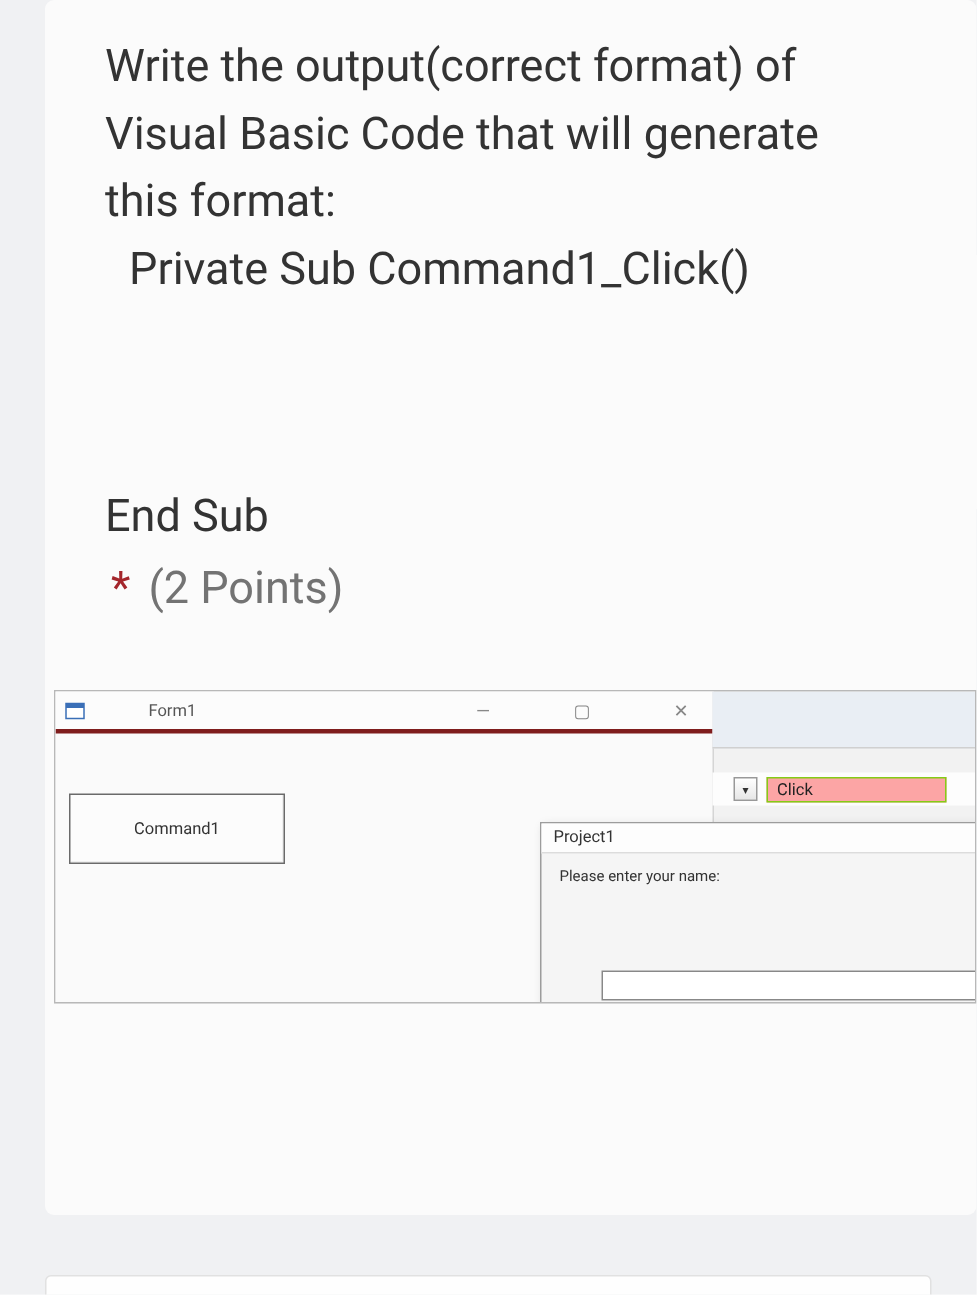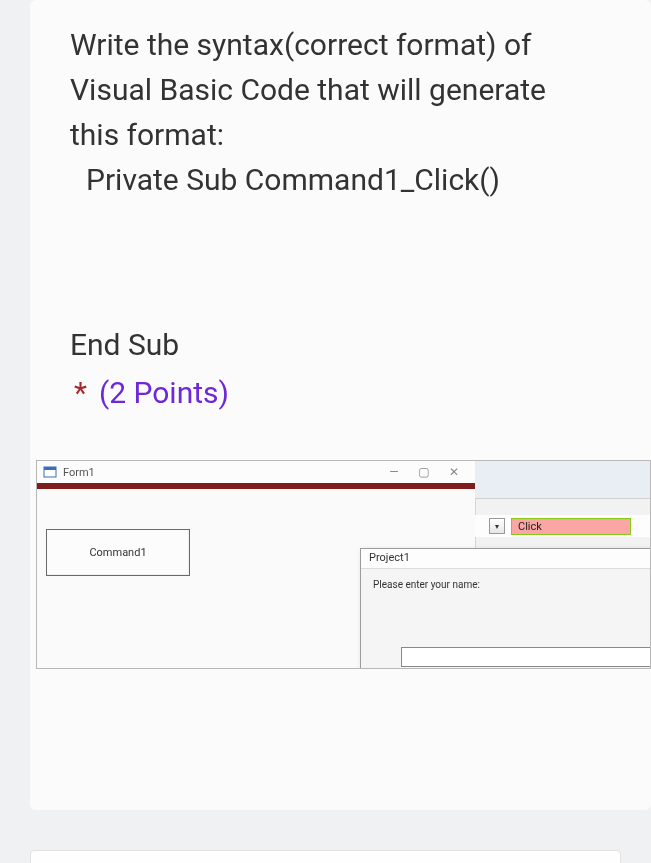--- a/index.html
+++ b/index.html
@@ -47,21 +47,21 @@
       padding: 0 40px;
       font-size: 30px;
       margin-top: 8px;
     }
     .asterisk {
       color: #a4262c;
       margin-right: 12px;
       margin-left: 4px;
     }
     .points {
-      color: #6d28d9;
+      color: #737373;
     }
     .screenshot-wrap {
       margin-top: 50px;
       margin-left: 6px;
       width: 615px;
       height: 209px;
       border: 1px solid #b8b8b8;
       background: #f2f2f2;
       position: relative;
       overflow: hidden;
@@ -73,24 +73,25 @@
       width: 440px;
       height: 250px;
       background: #fafafa;
       border: 1px solid #d5d5d5;
     }
     .form1-titlebar {
       height: 28px;
       display: flex;
       align-items: center;
       background: #fcfcfc;
-      border-bottom: 6px solid #7f1d1d;
+      border-bottom: 3px solid #7f1d1d;
       padding: 0 6px;
       font-size: 11px;
       color: #555;
+      gap: 36px;
     }
     .vb-icon {
       width: 14px;
       height: 14px;
       margin-right: 6px;
       display: inline-flex;
       align-items: center;
       justify-content: center;
     }
     .vb-icon svg { width: 14px; height: 14px; }
@@ -201,21 +202,21 @@
       background: #fefefe;
       border: 1px solid #e1e1e1;
       border-radius: 4px;
     }
   </style>
 </head>
 <body>
 
 <div class="card">
   <div class="question-text">
-    <span class="line1">Write the syntax(correct format) of</span>
+    <span class="line1">Write the output(correct format) of</span>
     <span class="line2">Visual Basic Code  that will generate</span>
     <span class="line3">this format:</span>
     <span class="line4">Private Sub Command1_Click()</span>
     <span class="line6">End Sub</span>
   </div>
   <div class="points-row">
     <span class="asterisk">*</span><span class="points">(2 Points)</span>
   </div>
 
   <div class="screenshot-wrap">

